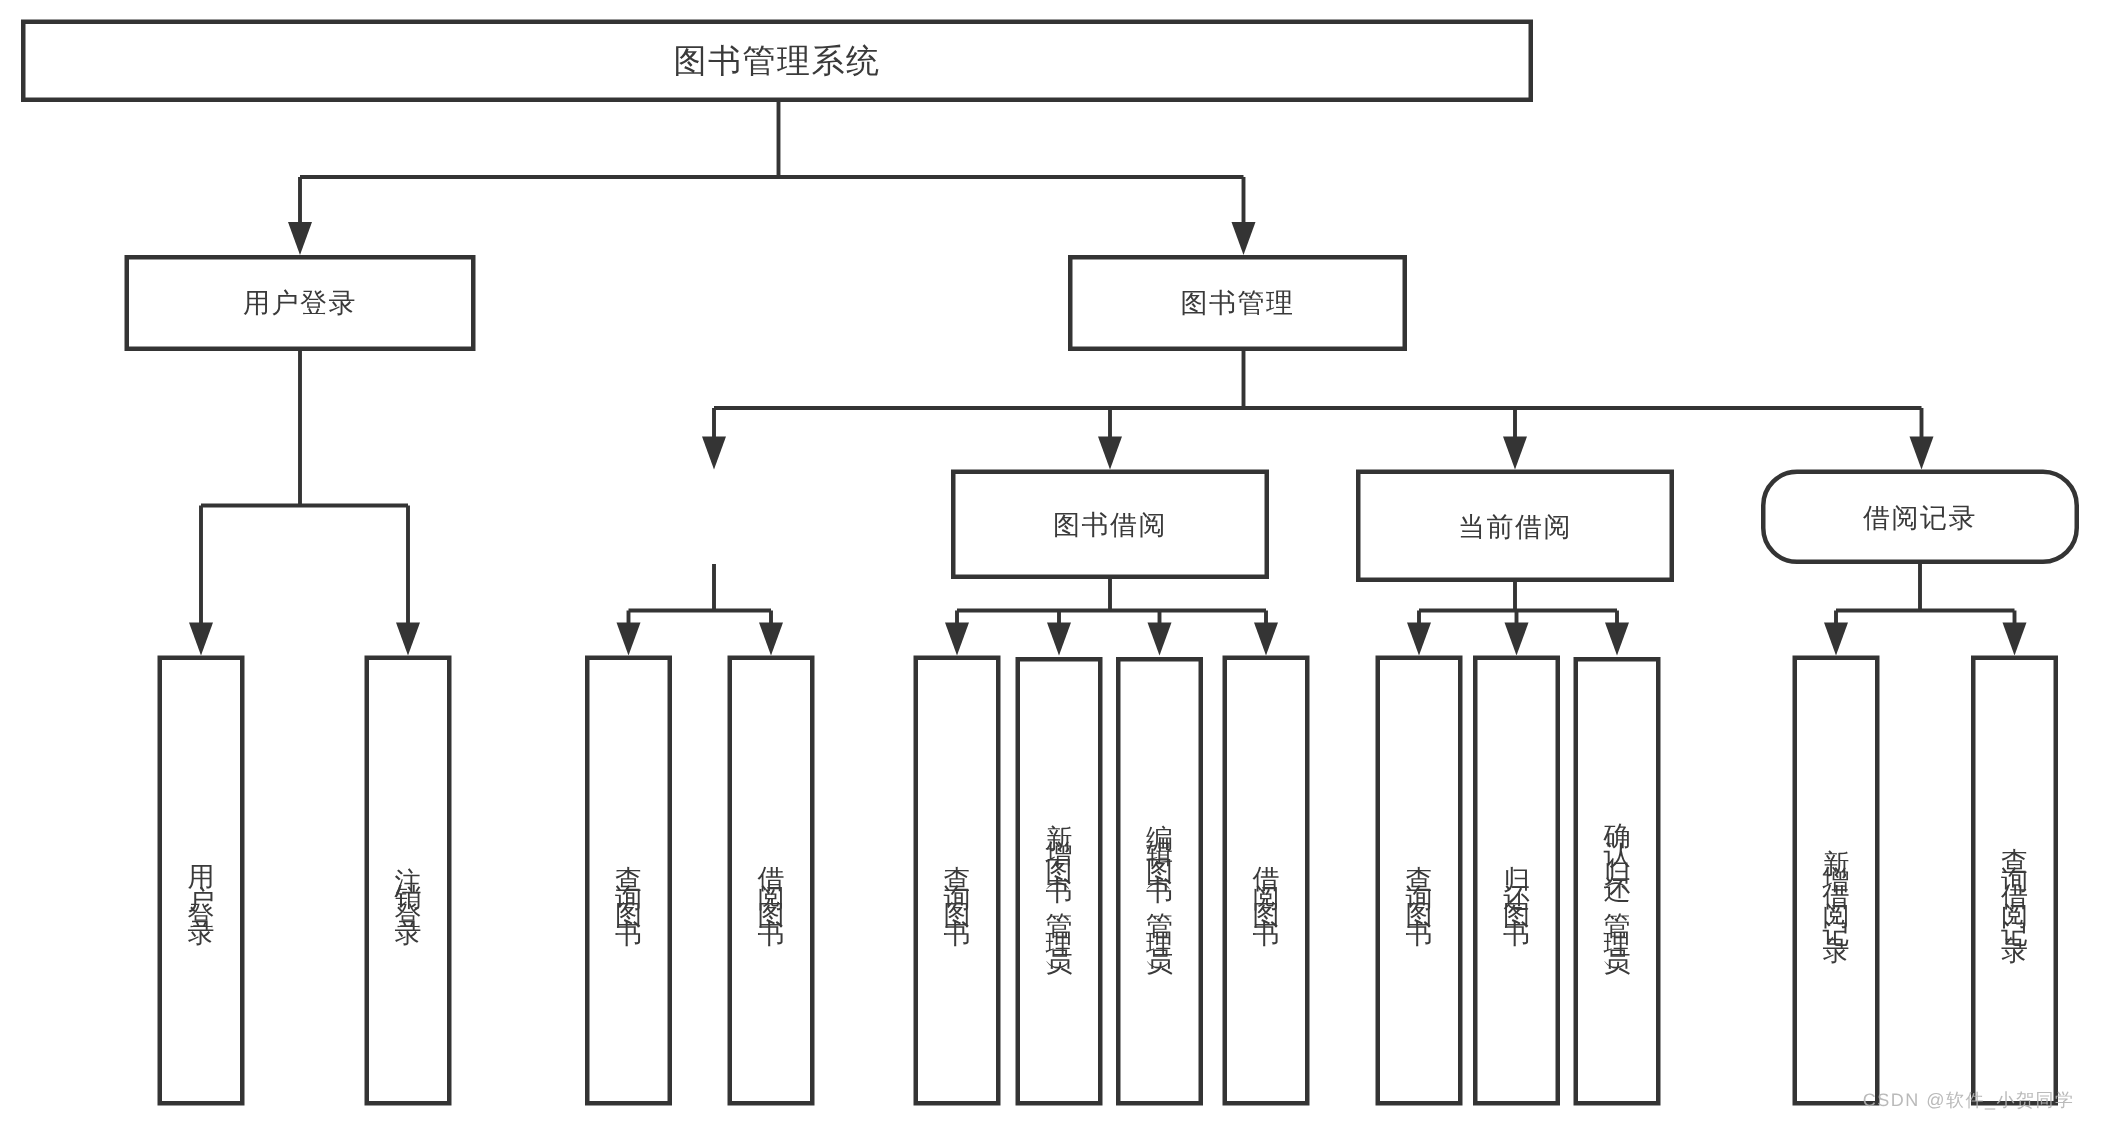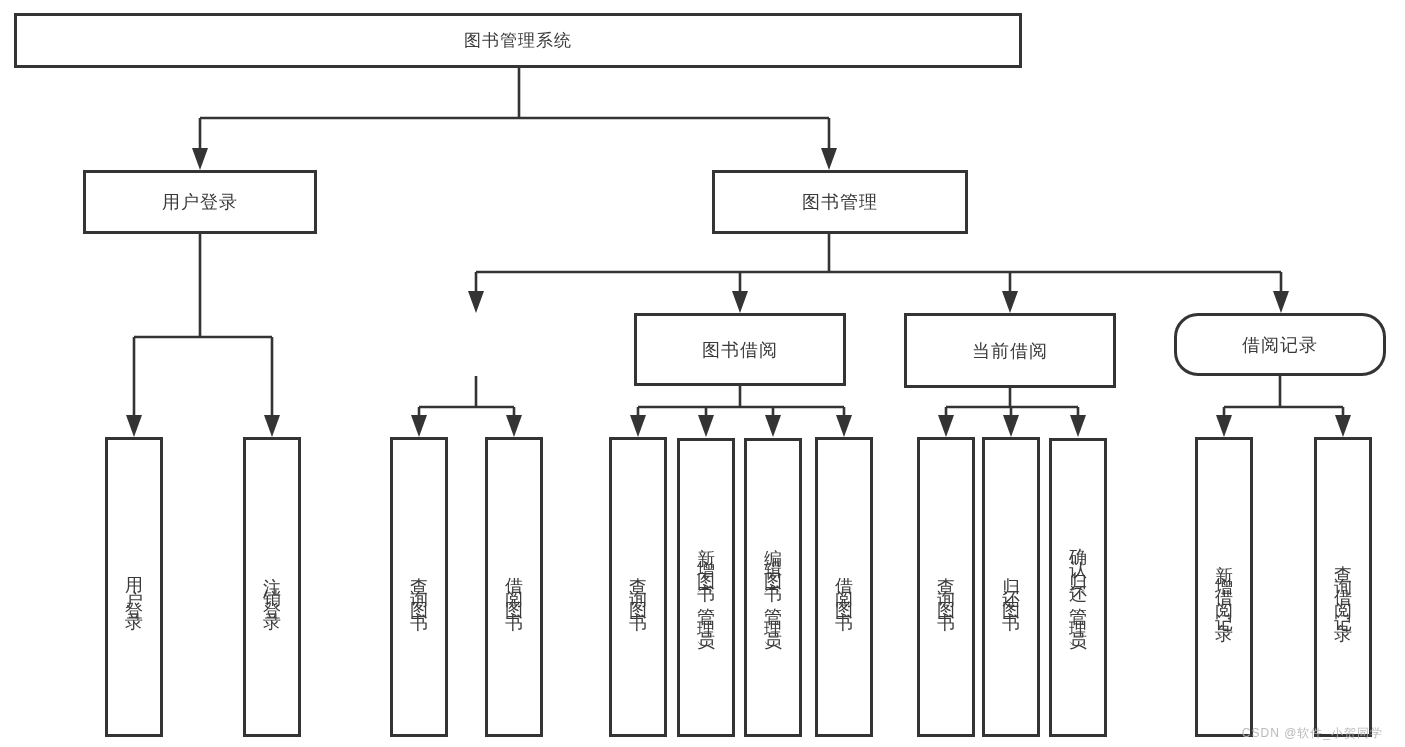--- a/index.html
+++ b/index.html
@@ -19,21 +19,21 @@
     position:absolute;
     background:#ffffff;
     border:3px solid #343434;
     box-sizing:border-box;
     display:flex;
     align-items:center;
     justify-content:center;
     color:#3a3a3a;
   }
   .box.h { font-size:18px; letter-spacing:1px; }
-  .box.root { font-size:17px; }
+  .box.root { font-size:22px; }
   .box.v span {
     writing-mode:vertical-rl;
     text-orientation:mixed;
     font-size:18px;
     letter-spacing:12px;
     line-height:1;
     color:#3a3a3a;
   }
   .watermark {
     position:absolute;
@@ -116,21 +116,21 @@
     </g>
   </svg>
 
   <div class="box h root" style="left:14px; top:13px; width:1008px; height:55px;">
     <span>图书管理系统</span>
   </div>
 
   <div class="box h" style="left:83px; top:170px; width:234px; height:64px;">
     <span>用户登录</span>
   </div>
-  <div class="box h" style="left:712px; top:170px; width:256px; height:64px;">
+  <div class="box h" style="left:712px; top:170px; width:226px; height:64px;">
     <span>图书管理</span>
   </div>
 
   <div class="box h" style="left:634px; top:313px; width:212px; height:73px;">
     <span>图书借阅</span>
   </div>
   <div class="box h" style="left:904px; top:313px; width:212px; height:75px;justify-content:center;">
     <span>当前借阅</span>
   </div>
   <div class="box h" style="left:1174px; top:313px; width:212px; height:63px;border-radius:24px;">

